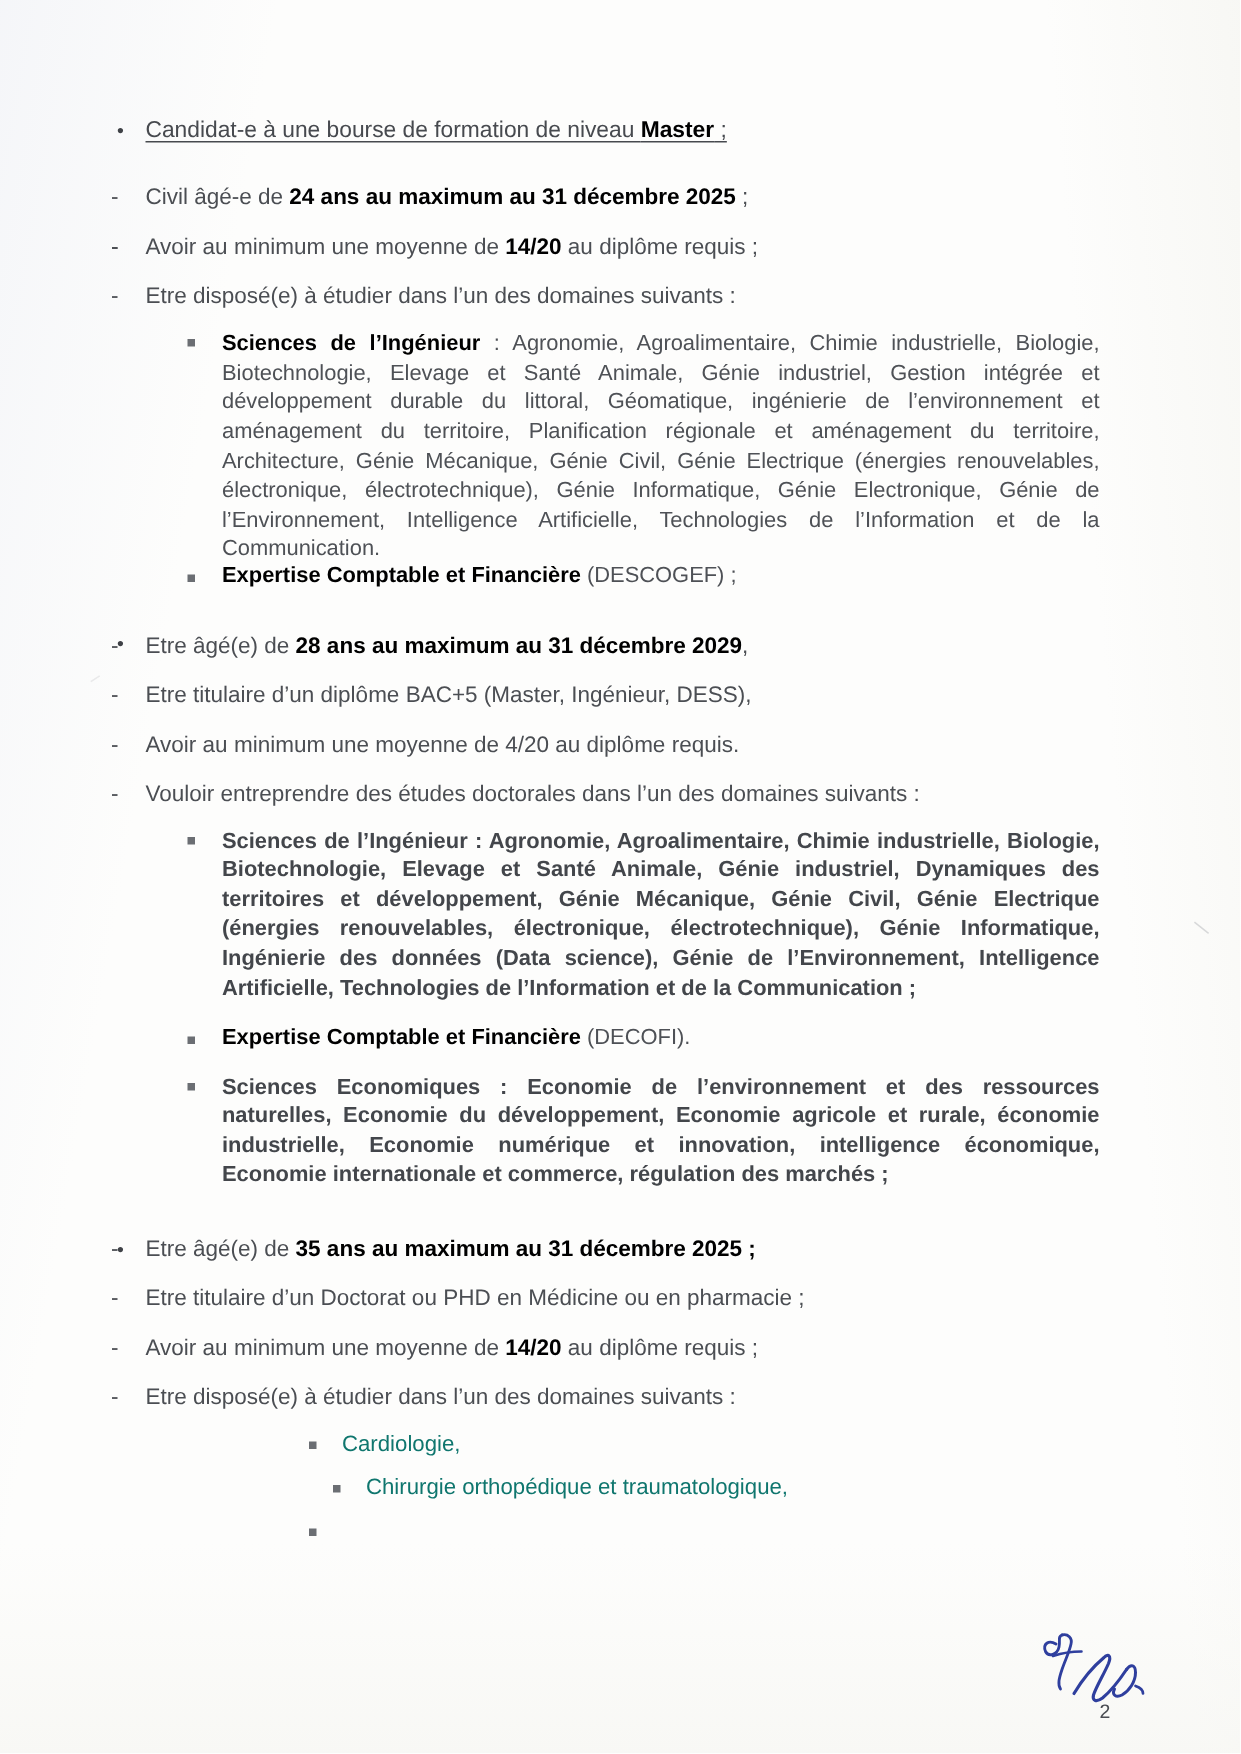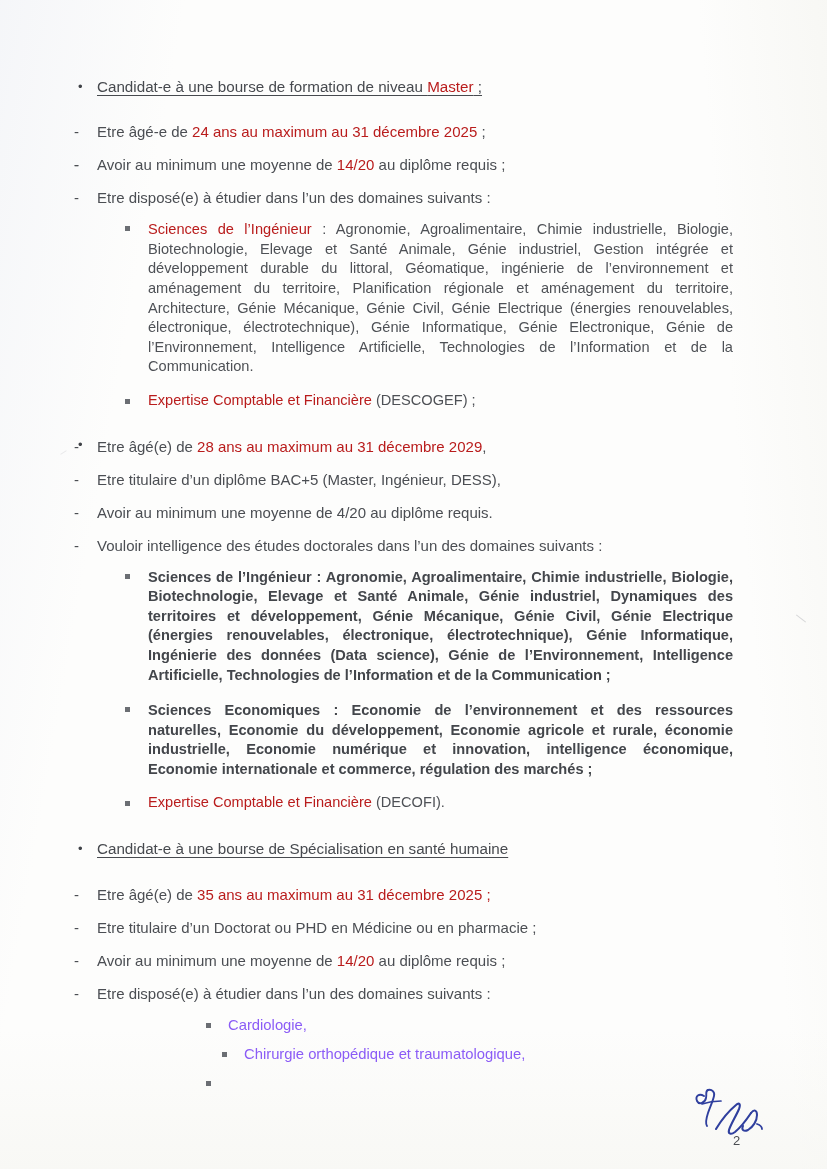--- a/index.html
+++ b/index.html
@@ -100,34 +100,34 @@
     color: #43464b;
   }
   .lvl3.nowrap-item {
     text-align: left;
     line-height: 1.0;
   }
 
   .lvl4 {            
     position: relative;
     padding-left: 228px;
-    color: #8b5cf6;
+    color: #0f766e;
     font-size: 14.8px;
     line-height: 1.0;
   }
   .lvl4 .sq {
     position: absolute;
     left: 206px;
     top: 5px;
     width: 5px;
     height: 5px;
     background: #6b6e73;
   }
 
-  b, .b { font-weight: normal; color: #b91c1c; }
+  b, .b { font-weight: bold; color: #000000; }
 
   
   .signature {
     position: absolute;
     left: 686px;
     top: 1085px;
     width: 110px;
     height: 60px;
     pointer-events: none;
   }
@@ -149,40 +149,40 @@
 
   <div class="content">
 
     <div class="lvl1" style="margin-top:79px;">
       <span class="bullet">•</span>
       <span class="u"><span>Candidat-e à une bourse de formation de niveau </span><b>Master</b><span> ;</span></span>
     </div>
 
     <div class="lvl2" style="margin-top:30px;">
       <span class="dash">-</span>
-      <span>Etre âgé-e de </span><b>24 ans au maximum au 31 décembre 2025</b><span> ;</span>
+      <span>Civil âgé-e de </span><b>24 ans au maximum au 31 décembre 2025</b><span> ;</span>
     </div>
     <div class="lvl2" style="margin-top:18px;">
       <span class="dash">-</span>
     </div>
     <div class="lvl2" style="margin-top:18px;">
       <span class="dash">-</span>
       <span>Avoir au minimum une moyenne de </span><b>14/20</b><span> au diplôme requis ;</span>
     </div>
     <div class="lvl2" style="margin-top:18px;">
       <span class="dash">-</span>
       <span>Etre disposé(e) à étudier dans l’un des domaines suivants :</span>
     </div>
 
     <div class="lvl3" style="margin-top:15px;">
       <span class="sq"></span>
       <b>Sciences de l’Ingénieur</b><span> : Agronomie, Agroalimentaire, Chimie industrielle, Biologie, Biotechnologie, Elevage et Santé Animale, Génie industriel, Gestion intégrée et développement durable du littoral, Géomatique, ingénierie de l’environnement et aménagement du territoire, Planification régionale et aménagement du territoire, Architecture, Génie Mécanique, Génie Civil, Génie Electrique (énergies renouvelables, électronique, électrotechnique), Génie Informatique, Génie Electronique, Génie de l’Environnement, Intelligence Artificielle, Technologies de l’Information et de la Communication.</span>
     </div>
 
-    <div class="lvl3 nowrap-item" style="margin-top:16px;">
+    <div class="lvl3 nowrap-item" style="">
       <span class="sq"></span>
       <b>Expertise Comptable et Financière</b><span> (DESCOGEF) ;</span>
     </div>
 
     <div class="lvl1" style="margin-top:30px;">
       <span class="bullet">•</span>
     </div>
 
     <div class="lvl2" style="margin-top:31px;">
       <span class="dash">-</span>
@@ -191,41 +191,40 @@
     <div class="lvl2" style="margin-top:18px;">
       <span class="dash">-</span>
       <span>Etre titulaire d’un diplôme BAC+5 (Master, Ingénieur, DESS),</span>
     </div>
     <div class="lvl2" style="margin-top:18px;">
       <span class="dash">-</span>
       <span>Avoir au minimum une moyenne de 4/20 au diplôme requis.</span>
     </div>
     <div class="lvl2" style="margin-top:18px;">
       <span class="dash">-</span>
-      <span>Vouloir intelligence des études doctorales dans l’un des domaines suivants :</span>
+      <span>Vouloir entreprendre des études doctorales dans l’un des domaines suivants :</span>
     </div>
 
     <div class="lvl3 bold" style="margin-top:15px;">
       <span class="sq"></span>
       <span>Sciences de l’Ingénieur : Agronomie, Agroalimentaire, Chimie industrielle, Biologie, Biotechnologie, Elevage et Santé Animale, Génie industriel, Dynamiques des territoires et développement, Génie Mécanique, Génie Civil, Génie Electrique (énergies renouvelables, électronique, électrotechnique), Génie Informatique, Ingénierie des données (Data science), Génie de l’Environnement, Intelligence Artificielle, Technologies de l’Information et de la Communication ;</span>
     </div>
 
+    <div class="lvl3 nowrap-item" style="margin-top:16px;">
+      <span class="sq"></span>
+      <b>Expertise Comptable et Financière</b><span> (DECOFI).</span>
+    </div>
+
     <div class="lvl3 bold" style="margin-top:16px;">
       <span class="sq"></span>
       <span>Sciences Economiques : Economie de l’environnement et des ressources naturelles, Economie du développement, Economie agricole et rurale, économie industrielle, Economie numérique et innovation, intelligence économique, Economie internationale et commerce, régulation des marchés ;</span>
-    </div>
-
-    <div class="lvl3 nowrap-item" style="margin-top:16px;">
-      <span class="sq"></span>
-      <b>Expertise Comptable et Financière</b><span> (DECOFI).</span>
     </div>
 
     <div class="lvl1" style="margin-top:31px;">
       <span class="bullet">•</span>
-      <span class="u">Candidat-e à une bourse de Spécialisation en santé humaine</span>
     </div>
 
     <div class="lvl2" style="margin-top:31px;">
       <span class="dash">-</span>
       <span>Etre âgé(e) de </span><b>35 ans au maximum au 31 décembre 2025 ;</b>
     </div>
     <div class="lvl2" style="margin-top:18px;">
       <span class="dash">-</span>
       <span>Etre titulaire d’un Doctorat ou PHD en Médicine ou en pharmacie ;</span>
     </div>

